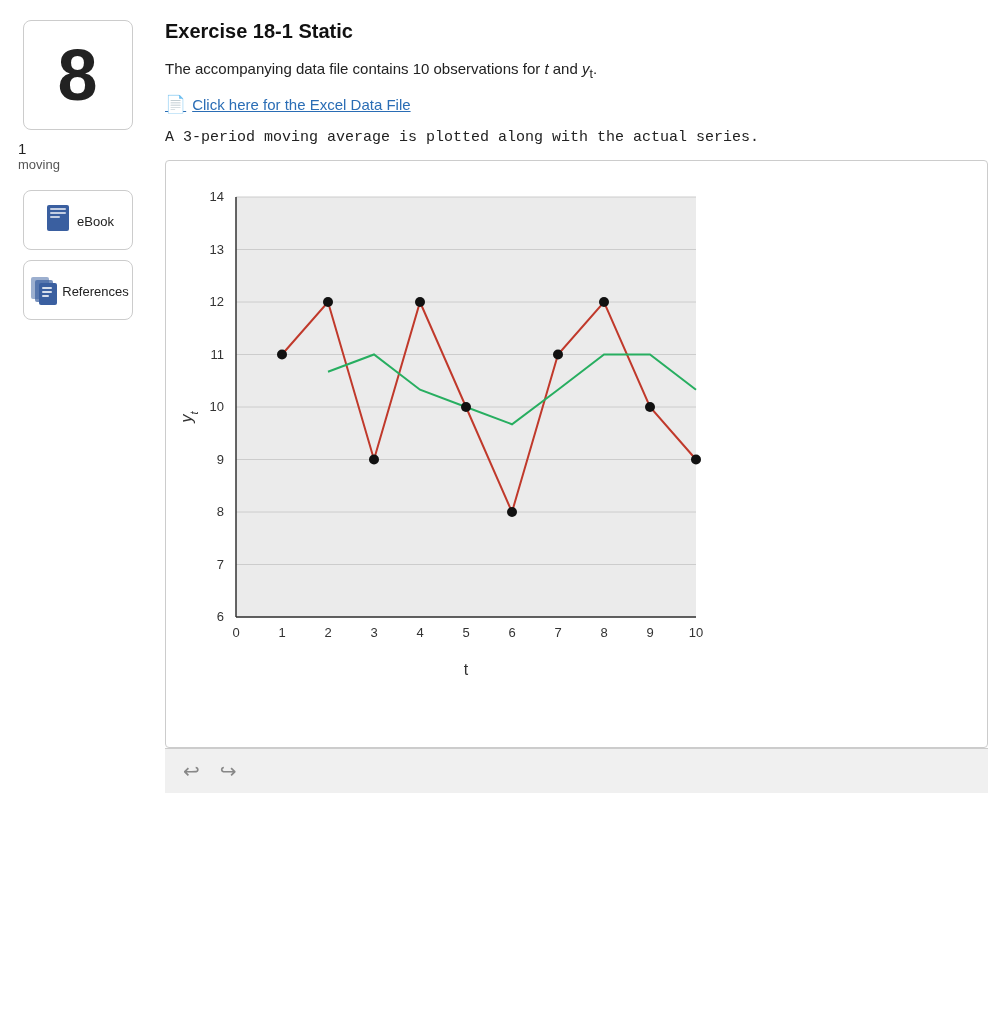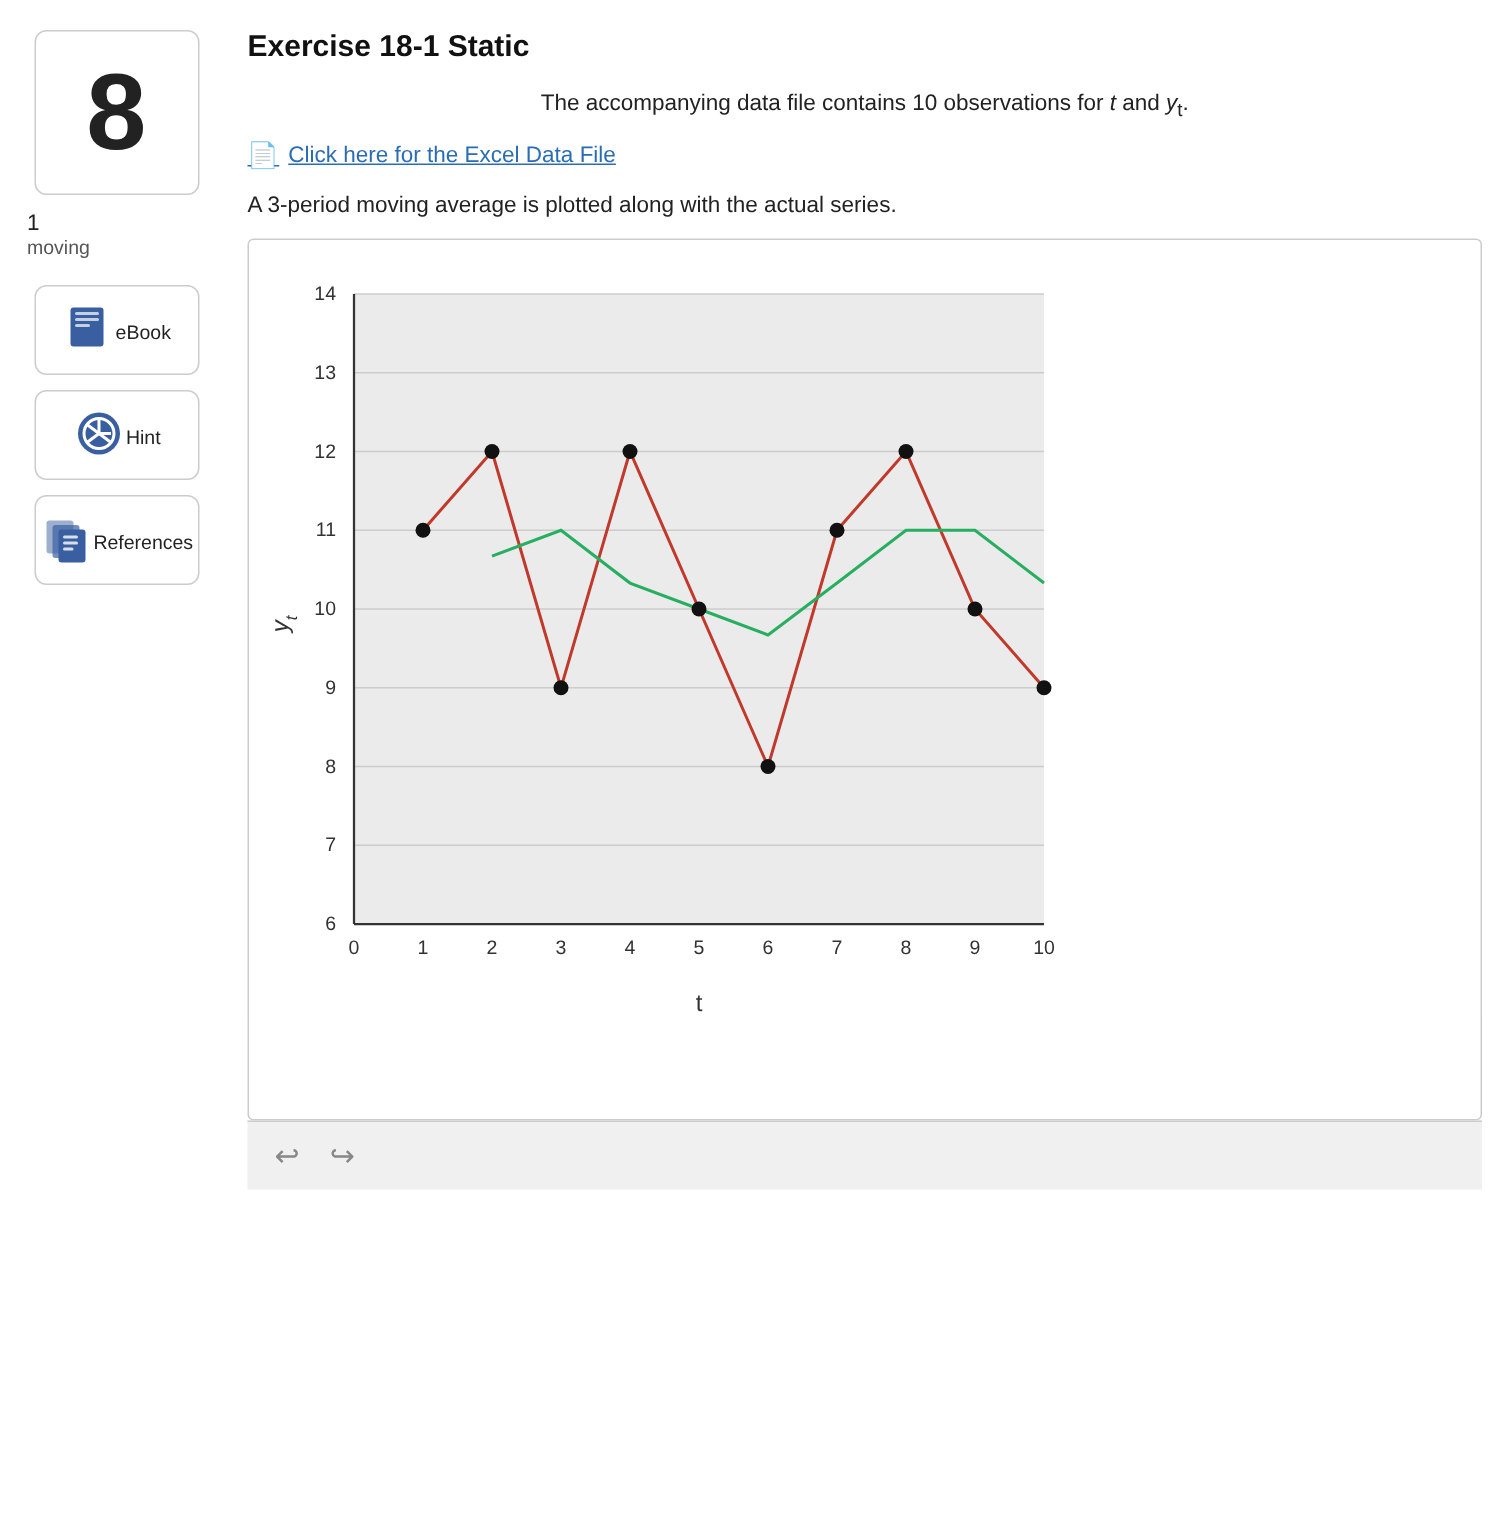--- a/index.html
+++ b/index.html
@@ -80,39 +80,39 @@
       font-size: 20px;
       font-weight: bold;
       margin-bottom: 14px;
       color: #111;
     }
     .description {
       font-size: 15px;
       color: #222;
       margin-bottom: 10px;
       line-height: 1.6;
-      text-align: center;
     }
     .excel-link {
       display: flex;
       align-items: center;
       gap: 6px;
       color: #2a6db5;
       font-size: 15px;
       text-decoration: underline;
       margin-bottom: 14px;
       cursor: pointer;
     }
     .excel-link-icon {
       font-size: 17px;
     }
     .moving-avg-text {
       font-size: 15px;
       color: #222;
       margin-bottom: 14px;
+      font-family: Liberation Mono, monospace;
     }
     .chart-container {
       border: 1.5px solid #ccc;
       border-radius: 4px;
       background: #fff;
       padding: 16px 10px 50px 10px;
       margin-bottom: 0;
     }
     .chart-area {
       position: relative;
@@ -156,34 +156,20 @@
         <svg width="36" height="36" viewBox="0 0 36 36">
           <rect x="6" y="4" width="22" height="26" rx="2" fill="#3a5fa0"></rect>
           <rect x="9" y="7" width="16" height="2" rx="1" fill="#fff" opacity="0.7"></rect>
           <rect x="9" y="11" width="16" height="2" rx="1" fill="#fff" opacity="0.7"></rect>
           <rect x="9" y="15" width="10" height="2" rx="1" fill="#fff" opacity="0.7"></rect>
         </svg>
       </div>
       <span class="sidebar-btn-label">eBook</span>
     </div>
 
-    <div class="sidebar-btn">
-      <div class="sidebar-btn-icon">
-        <svg width="36" height="36" viewBox="0 0 36 36">
-          <circle cx="18" cy="18" r="14" fill="#3a5fa0"></circle>
-          <circle cx="18" cy="18" r="10" fill="none" stroke="#fff" stroke-width="2"></circle>
-          <line x1="18" y1="8" x2="18" y2="18" stroke="#fff" stroke-width="2"></line>
-          <line x1="18" y1="18" x2="26" y2="18" stroke="#fff" stroke-width="2"></line>
-          <line x1="10" y1="12" x2="18" y2="18" stroke="#fff" stroke-width="2"></line>
-          <line x1="10" y1="24" x2="18" y2="18" stroke="#fff" stroke-width="2"></line>
-          <line x1="18" y1="18" x2="26" y2="24" stroke="#fff" stroke-width="2"></line>
-        </svg>
-      </div>
-      <span class="sidebar-btn-label">Hint</span>
-    </div>
 
     <div class="sidebar-btn">
       <div class="sidebar-btn-icon">
         <svg width="36" height="36" viewBox="0 0 36 36">
           <rect x="5" y="6" width="18" height="22" rx="2" fill="#3a5fa0" opacity="0.5"></rect>
           <rect x="9" y="9" width="18" height="22" rx="2" fill="#3a5fa0" opacity="0.7"></rect>
           <rect x="13" y="12" width="18" height="22" rx="2" fill="#3a5fa0"></rect>
           <rect x="16" y="16" width="10" height="2" rx="1" fill="#fff" opacity="0.8"></rect>
           <rect x="16" y="20" width="10" height="2" rx="1" fill="#fff" opacity="0.8"></rect>
           <rect x="16" y="24" width="7" height="2" rx="1" fill="#fff" opacity="0.8"></rect>

